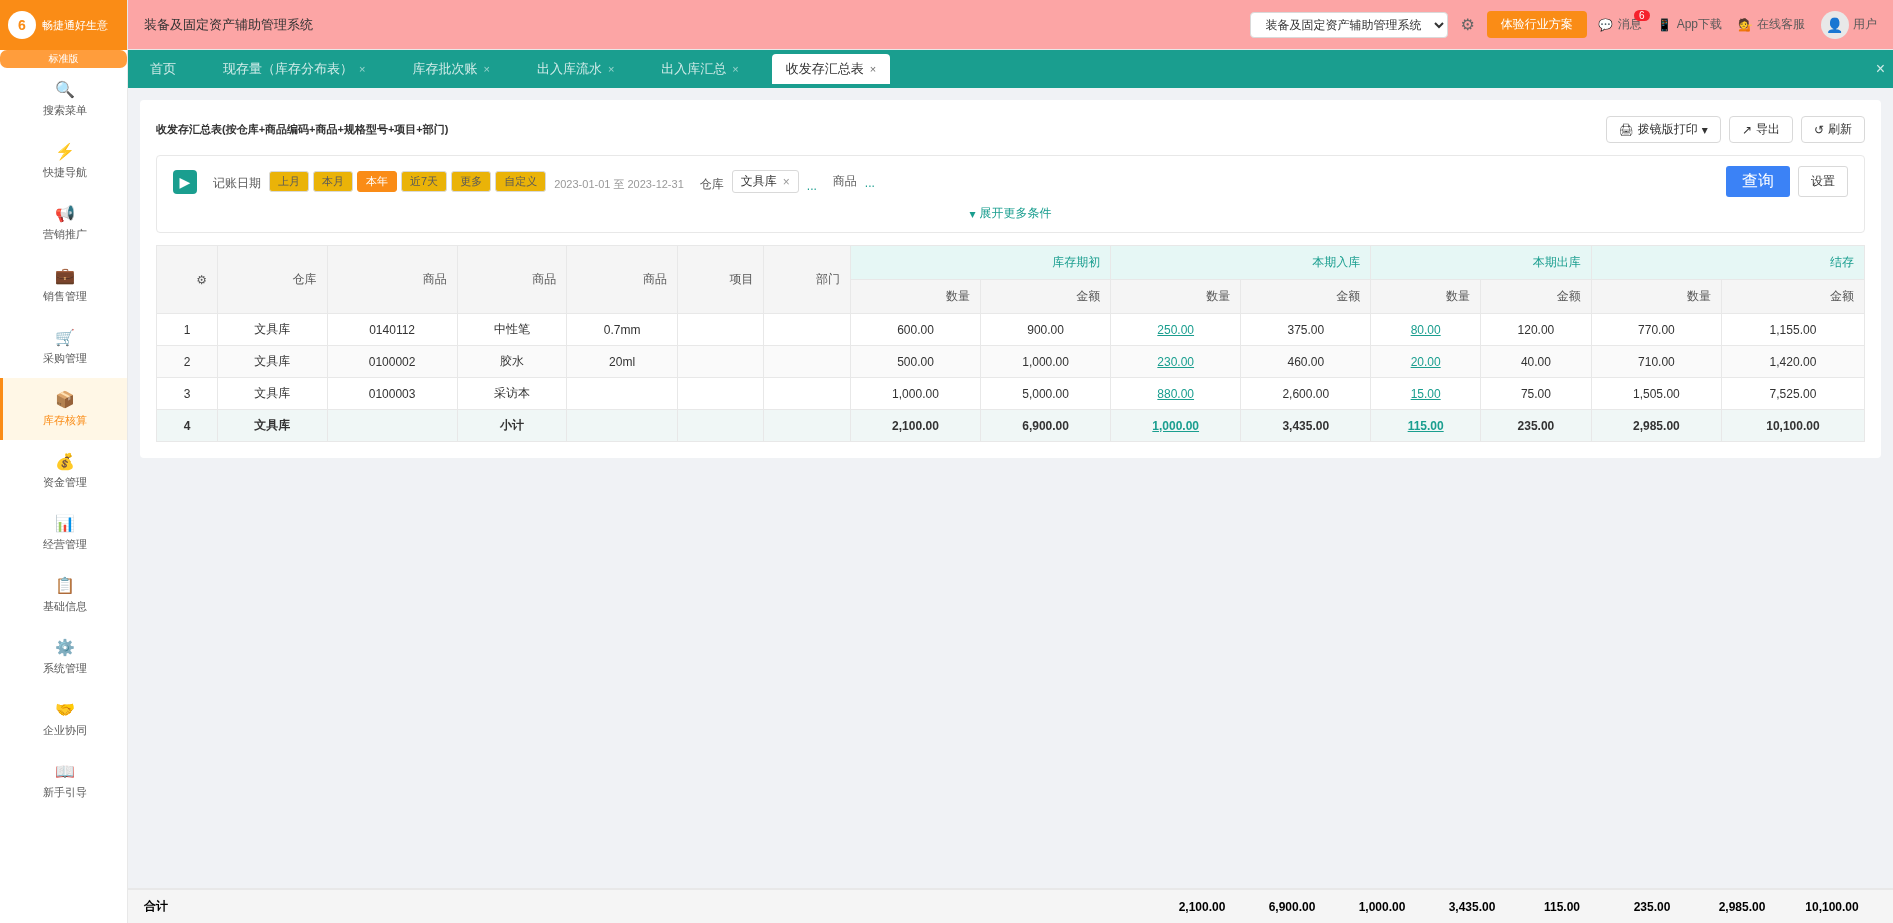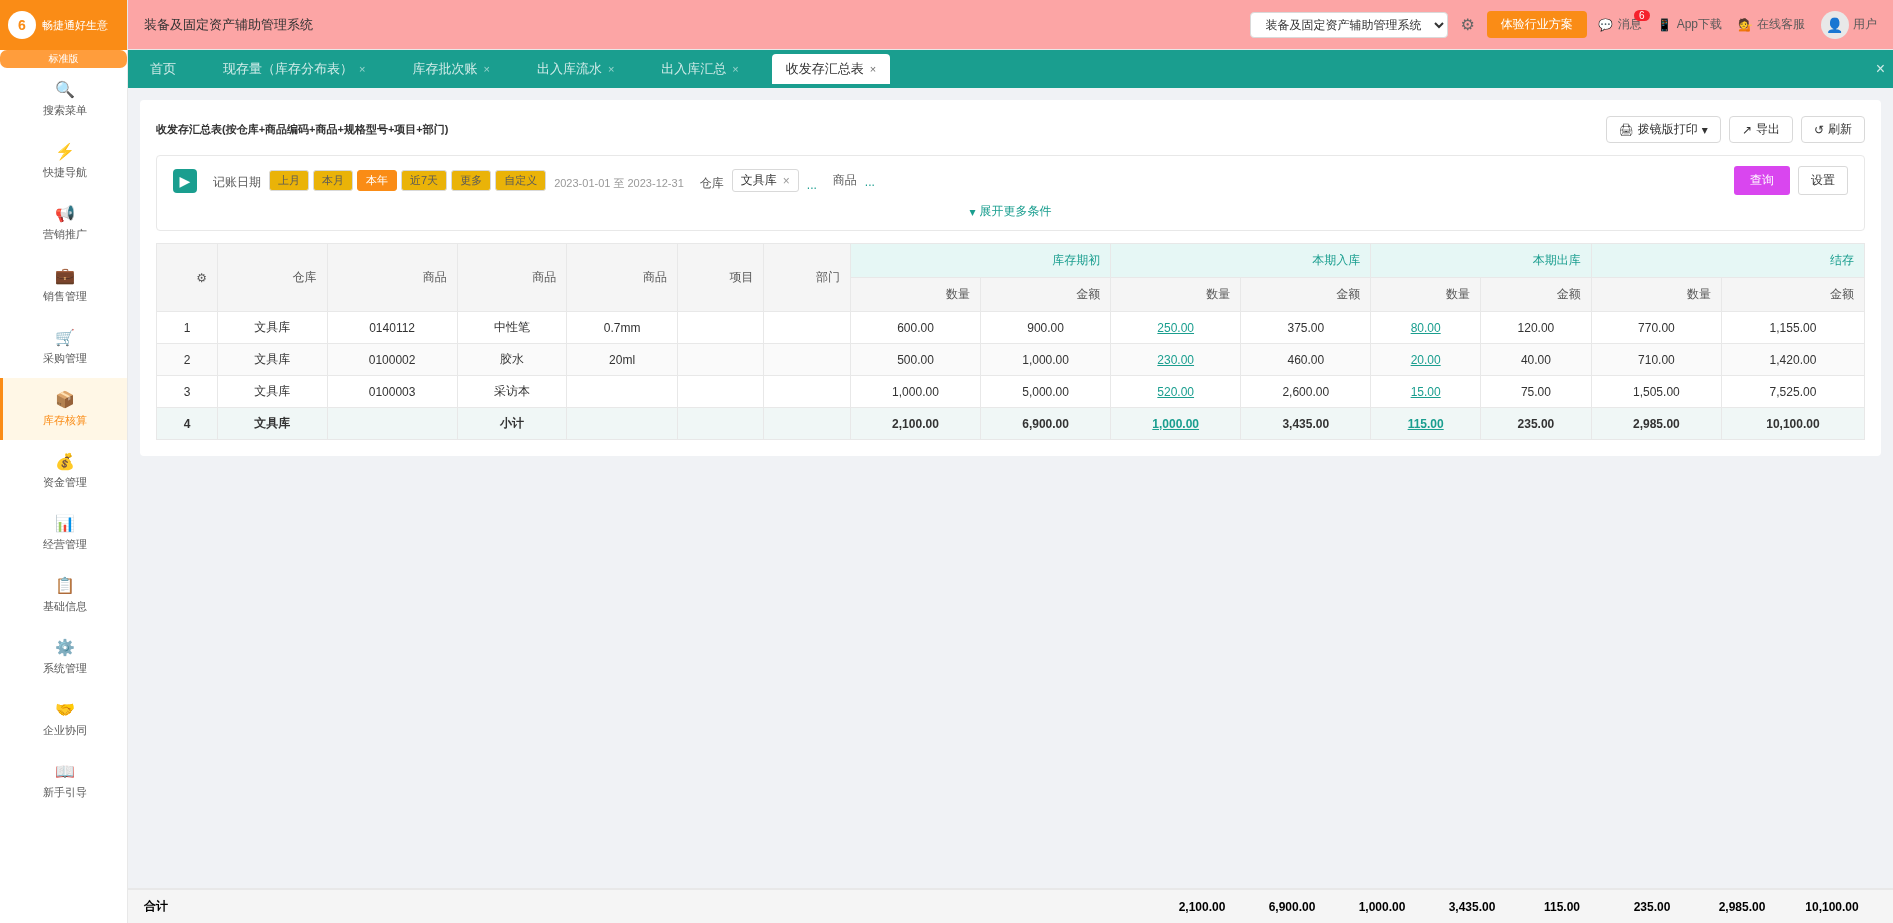--- a/index.html
+++ b/index.html
@@ -61,21 +61,21 @@
     .filter-label { color: #595959; font-size: 12px; white-space: nowrap; }
     .date-btns { display: flex; align-items: center; gap: 4px; }
     .date-btn { border: 1px solid #d9d9d9; background: #eab308; padding: 2px 8px; border-radius: 3px; font-size: 11px; color: #595959; cursor: pointer; }
     .date-btn.active { background: #fa8c16; color: #fff; border-color: #fa8c16; }
     .date-range { color: #999; font-size: 11px; }
     .filter-tag { display: flex; align-items: center; background: #fff; border: 1px solid #d9d9d9; border-radius: 3px; padding: 2px 8px; font-size: 12px; color: #333; gap: 6px; }
     .filter-tag-close { cursor: pointer; color: #999; }
     .filter-more-btn { color: #1a9e8f; cursor: pointer; font-size: 12px; border: none; background: none; }
     .filter-expand-row { display: flex; align-items: center; justify-content: center; margin-top: 8px; }
     .expand-btn { display: flex; align-items: center; gap: 4px; color: #1a9e8f; cursor: pointer; font-size: 12px; border: none; background: none; }
-    .btn-query { background: #d946ef; color: #fff; border: none; padding: 5px 16px; border-radius: 3px; cursor: pointer; font-size: 12px; }
+    .btn-query { background: #3b82f6; color: #fff; border: none; padding: 5px 16px; border-radius: 3px; cursor: pointer; font-size: 16px; }
     .btn-settings { border: 1px solid #d9d9d9; background: #fff; padding: 5px 12px; border-radius: 3px; cursor: pointer; font-size: 12px; color: #333; }
 
     
     .table-wrapper { overflow-x: auto; }
     table { width: 100%; border-collapse: collapse; font-size: 12px; }
     th { background: #f5f5f5; color: #595959; font-weight: normal; padding: 8px 10px; border: 1px solid #e8e8e8; text-align: right; white-space: nowrap; }
     td { padding: 7px 10px; border: 1px solid #e8e8e8; text-align: center; color: #333; }
     tr:nth-child(even) td { background: #fafafa; }
     tr.subtotal td { font-weight: bold; background: #f0f7f6; }
     .link-cell { color: #1a9e8f; text-decoration: underline; cursor: pointer; }
@@ -326,21 +326,21 @@
             <tr>
               <td>3</td>
               <td>文具库</td>
               <td>0100003</td>
               <td>采访本</td>
               <td></td>
               <td></td>
               <td></td>
               <td>1,000.00</td>
               <td>5,000.00</td>
-              <td class="link-cell">520.00</td>
+              <td class="link-cell">880.00</td>
               <td>2,600.00</td>
               <td class="link-cell">15.00</td>
               <td>75.00</td>
               <td>1,505.00</td>
               <td>7,525.00</td>
             </tr>
             <tr class="subtotal">
               <td>4</td>
               <td>文具库</td>
               <td></td>

